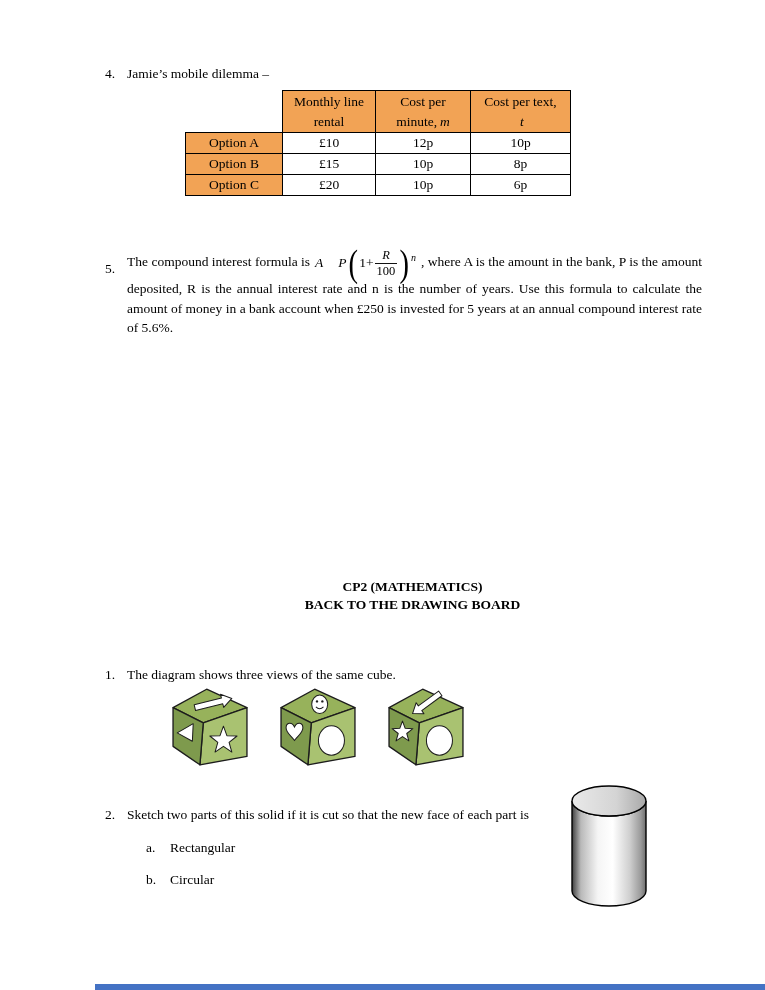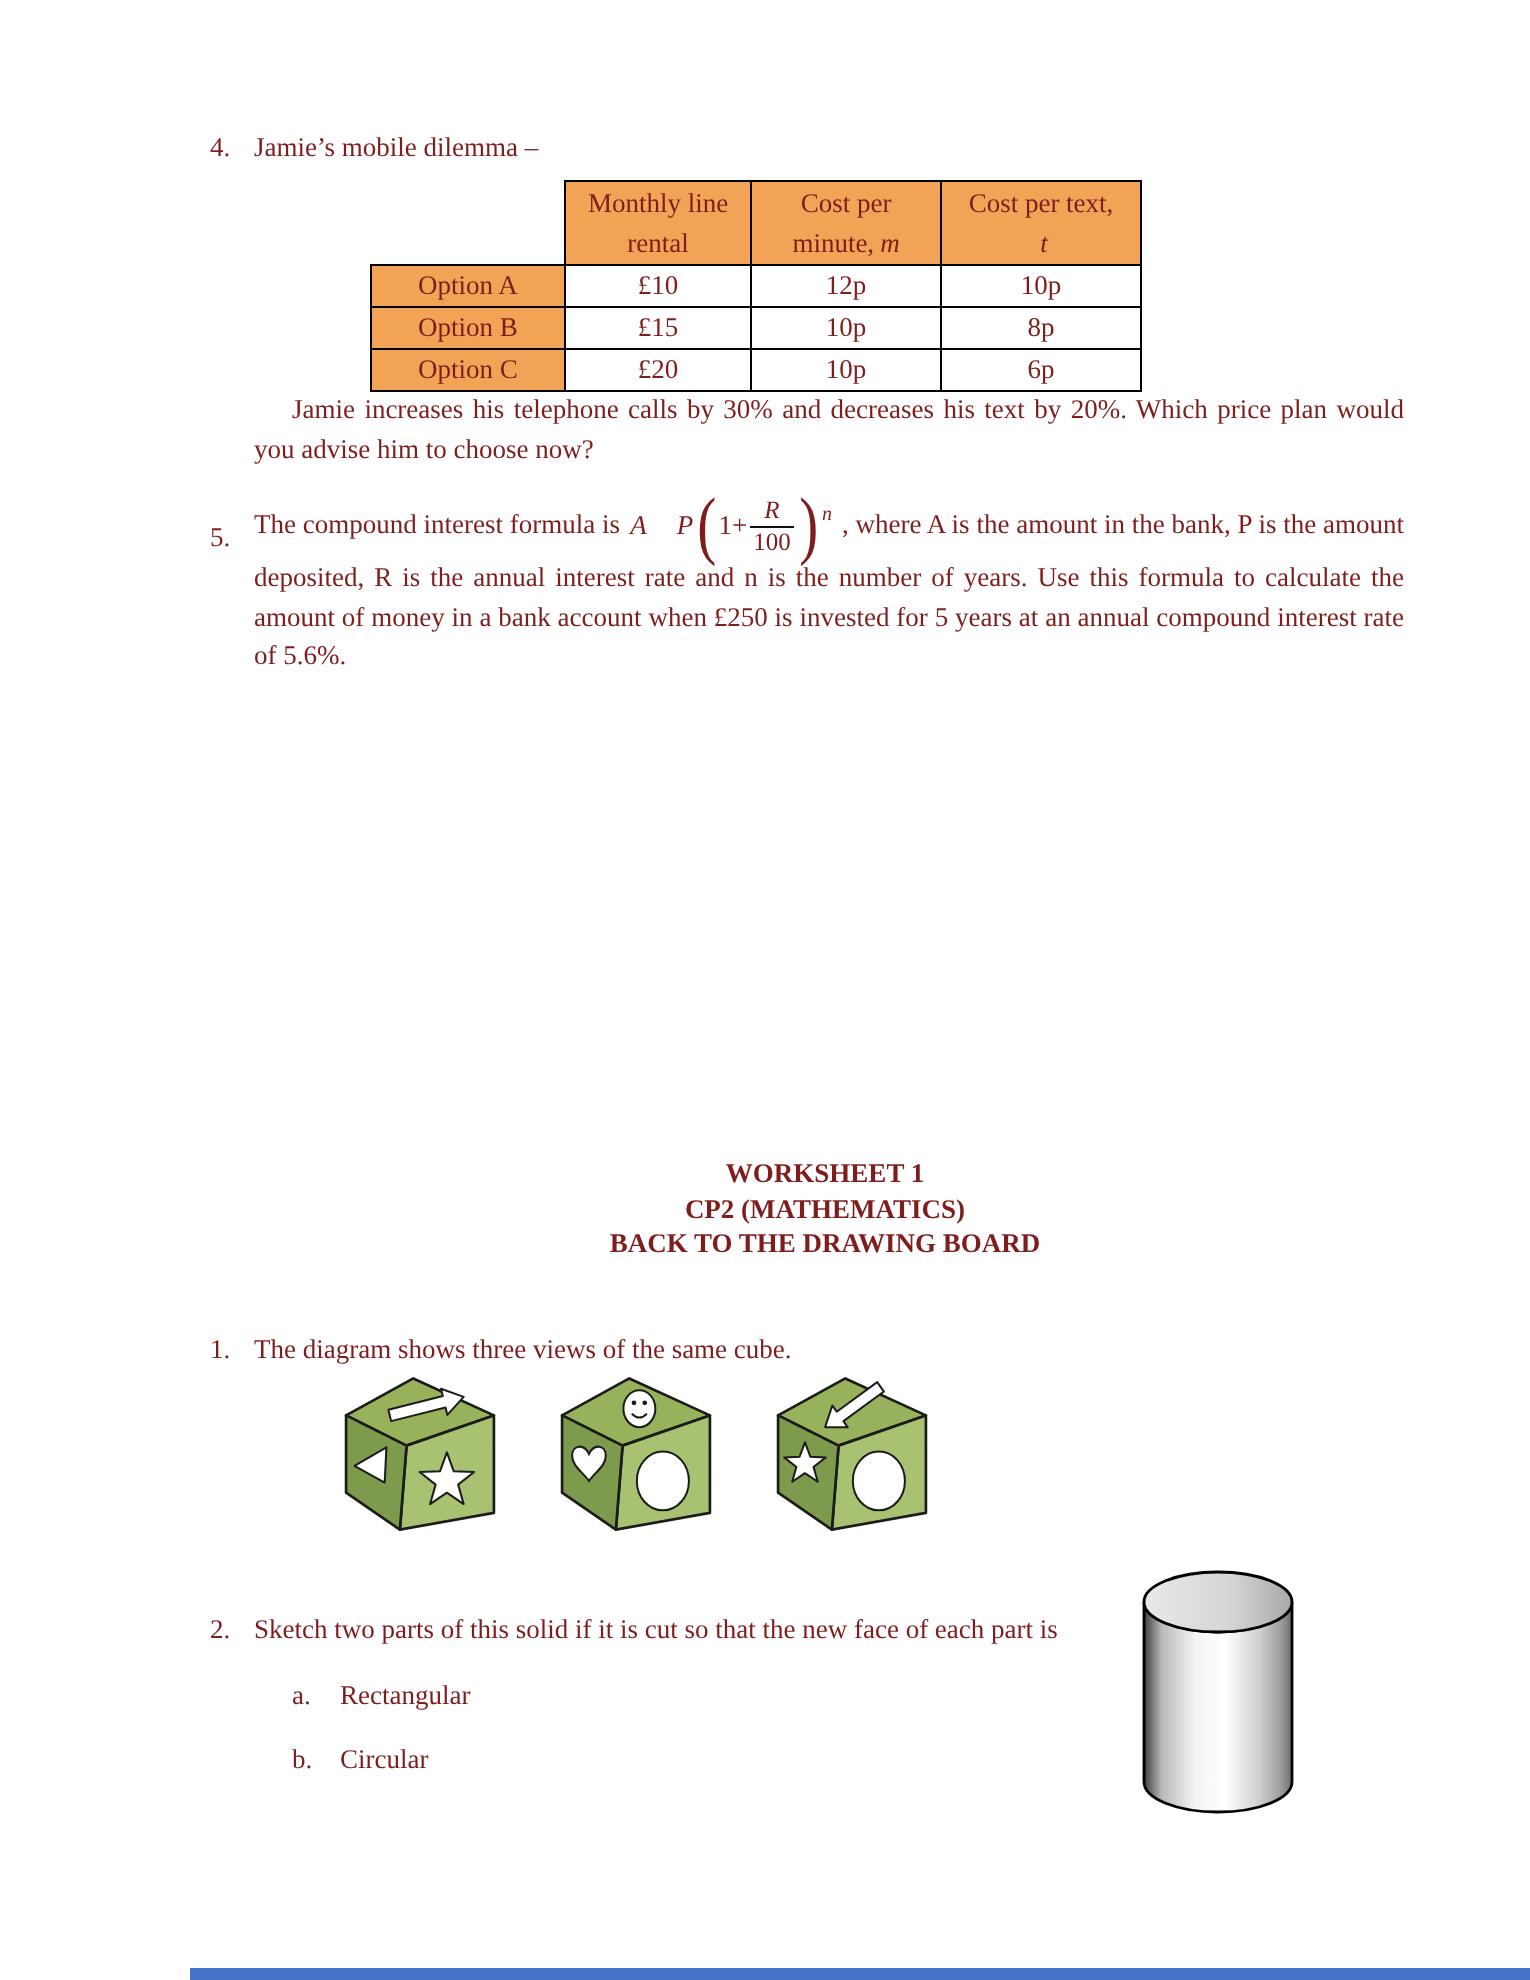--- a/index.html
+++ b/index.html
@@ -3,21 +3,21 @@
 <meta charset="utf-8">
 <style>
   * { margin:0; padding:0; box-sizing:border-box; }
   html,body { background:#888; }
   .page {
     position:relative;
     width:765px; height:990px;
     background:#ffffff;
     font-family:"Liberation Serif", serif;
     font-size:13.5px;
-    color:#7f1d1d;
+    color:#000000;
     overflow:hidden;
     margin:0 auto;
   }
   .abs { position:absolute; }
 
   
   .item { position:absolute; }
   .inum { display:inline-block; width:22px; }
   .sub-num { display:inline-block; width:24px; }
 
@@ -104,41 +104,39 @@
     </tr>
     <tr>
       <td class="rowlabel">Option C</td>
       <td class="c2">£20</td>
       <td class="c3">10p</td>
       <td class="c4">6p</td>
     </tr>
   </tbody>
     </table>
 
-  <div class="abs para indent" style="left:127px; top:195px; width:575px;">Jamie increases his telephone calls by 30% and decreases his text by 20%. Which price plan would you advise him to choose now?</div>
 
   <div class="q5block">
     <span class="inum">5.</span>
     <div class="para"><span>The compound interest formula is</span><span class="formula">
           <span class="fvar">A</span>
           <span class="gap"></span>
           <span class="fvar">P</span>
           <span class="paren">(</span>
           <span>1+</span>
           <span class="frac">
             <span class="fvar">R</span>
             <span class="den">100</span>
           </span>
           <span class="paren">)</span>
           <span class="supn">n</span>
         </span><span>, where A is the amount in the bank, P is the amount deposited, R is the annual interest rate and n is the number of years. Use this formula to calculate the amount of money in a bank account when £250 is invested for 5 years at an annual compound interest rate of 5.6%.</span></div>
   </div>
 
   <div class="headings">
-    <div>WORKSHEET 1</div>
     <div>CP2 (MATHEMATICS)</div>
     <div>BACK TO THE DRAWING BOARD</div>
   </div>
 
   <div class="item" style="left:105px; top:645px;margin-top:22px;">
     <span class="inum">1.</span><span>The diagram shows three views of the same cube.</span>
   </div>
 
   <div class="cubes">
 

